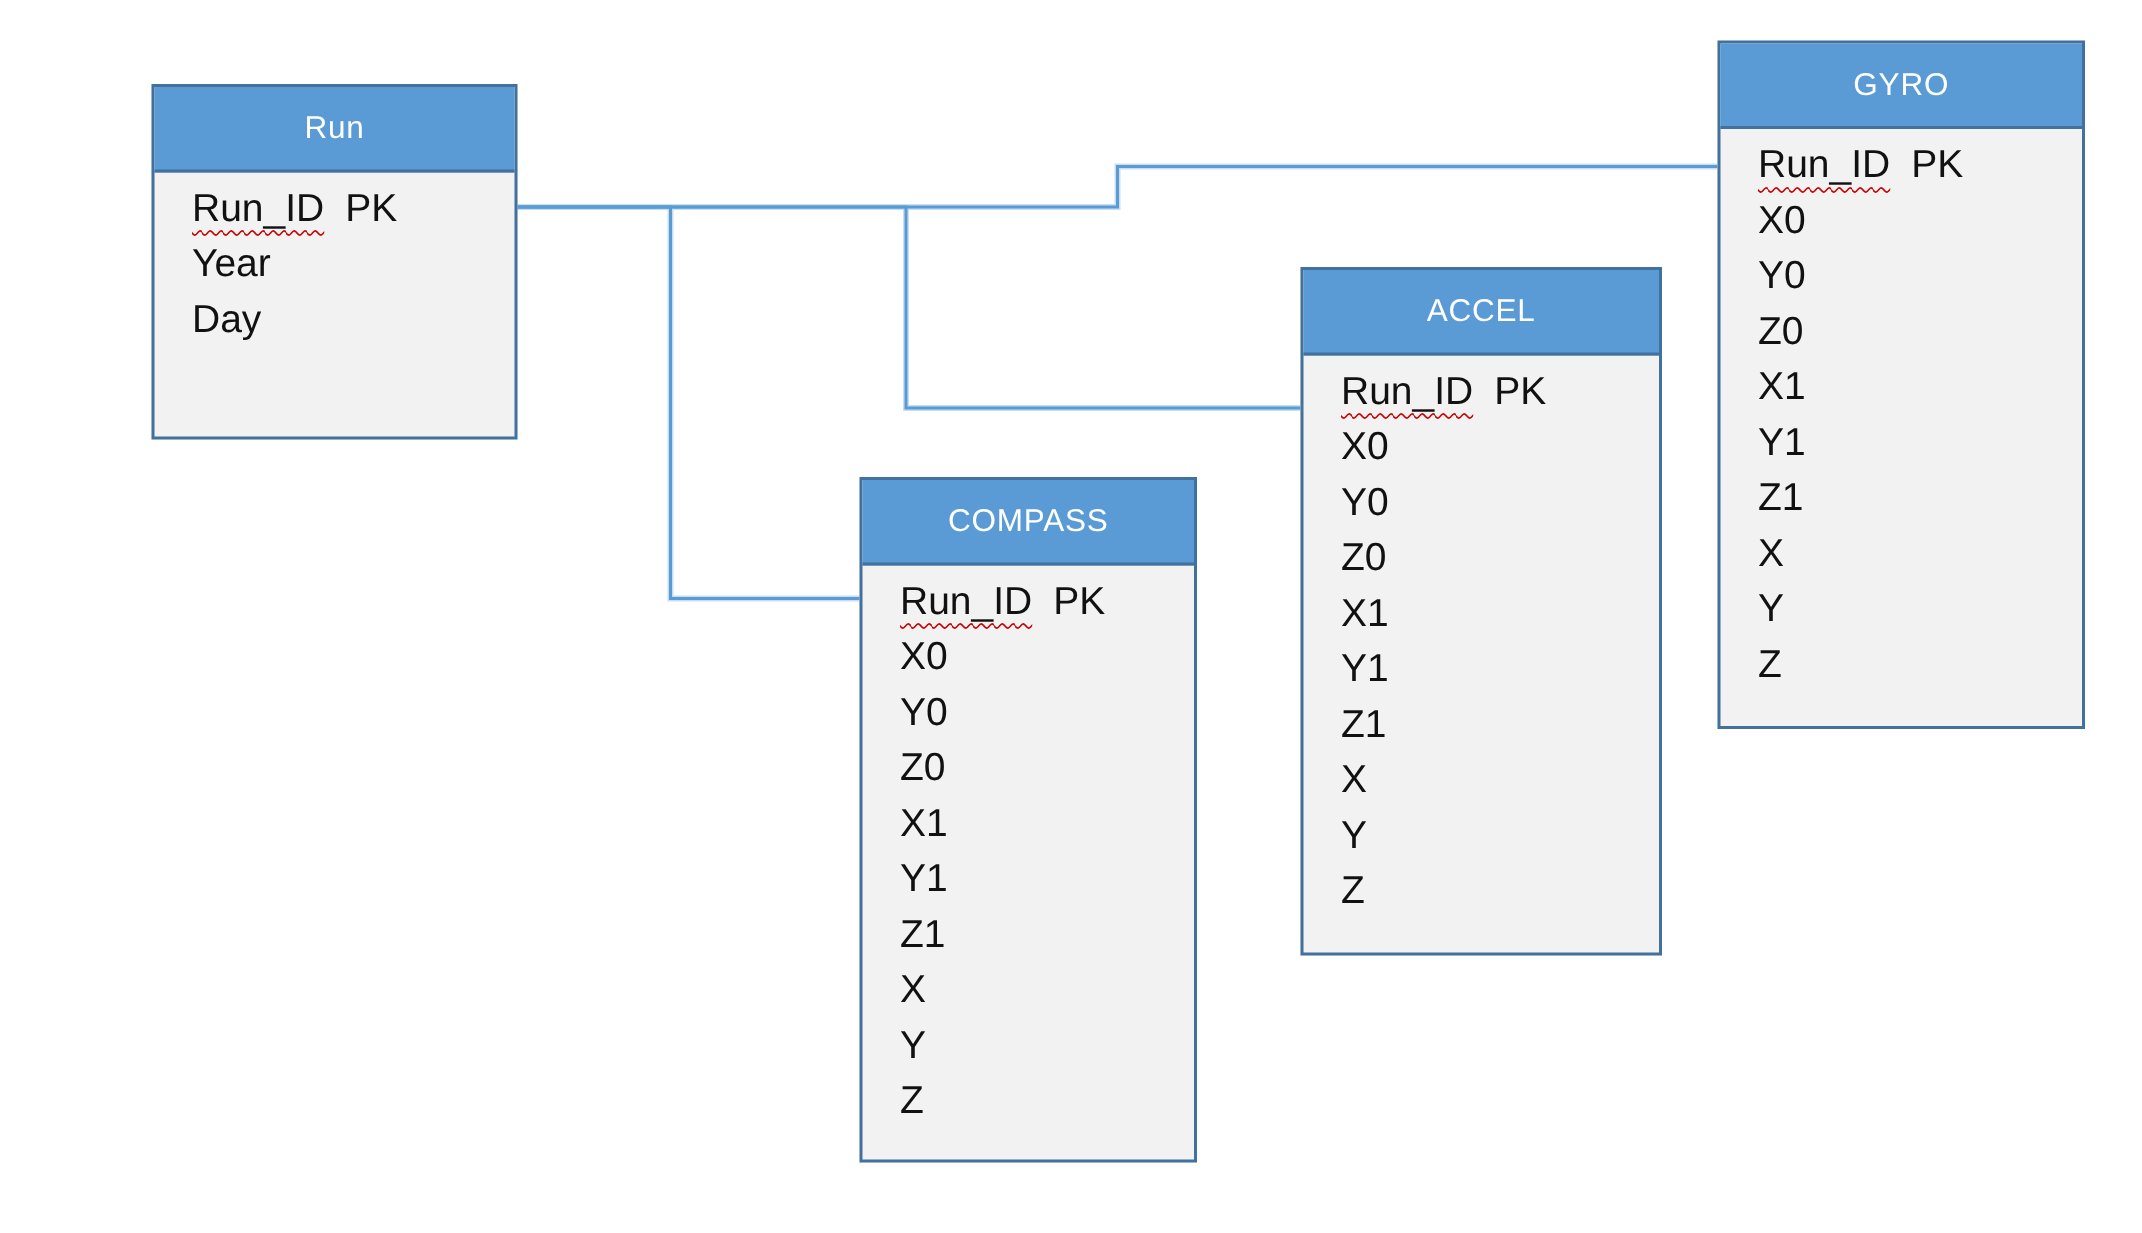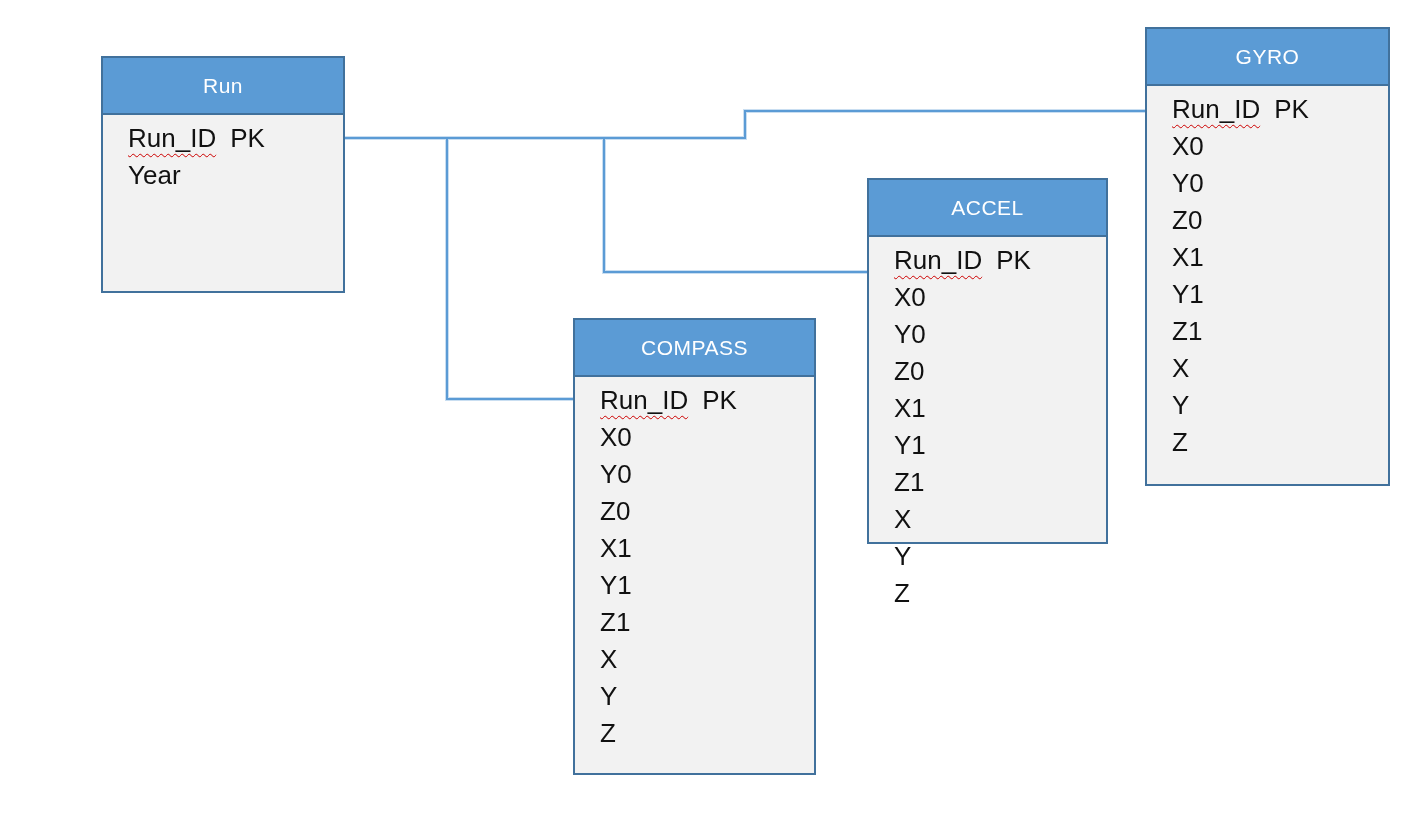--- a/index.html
+++ b/index.html
@@ -31,22 +31,22 @@
     text-decoration-line:underline;
     text-decoration-style:wavy;
     text-decoration-color:var(--c-squiggle,#cc0000);
     text-decoration-thickness:1px;
     text-underline-offset:6px;
     text-decoration-skip-ink:none;
   }
   .pk-badge{margin-left:14px;}
   
   #entity-run    {left:101px;top:56px; width:244px;height:237px;}
-  #entity-compass{left:573px;top:318px;width:243px;height:457px;}
-  #entity-accel  {left:867px;top:178px;width:241px;height:366px;}
+  #entity-compass{left:573px;top:318px;width:225px;height:457px;}
+  #entity-accel  {left:867px;top:178px;width:241px;height:459px;}
   #entity-gyro   {left:1145px;top:27px;width:245px;height:459px;}
 </style>
 </head>
 <body>
 
 <svg id="connector-layer" viewBox="0 0 1428 822" xmlns="http://www.w3.org/2000/svg">
   <path class="connector-halo" d="M345 138 H745 V111 H1145"></path>
   <path class="connector-halo" d="M345 138 H604 V272 H867"></path>
   <path class="connector-halo" d="M345 138 H447 V399 H573"></path>
   <path class="connector" d="M345 138 H745 V111 H1145"></path>
@@ -54,20 +54,21 @@
   <path class="connector" d="M345 138 H447 V399 H573"></path>
 </svg>
 
 <div class="entity" id="entity-run">
   <div class="entity-header">
     <span>Run</span>
   </div>
   <div class="entity-body">
     <div class="row"><span class="pk-key">Run_ID</span><span class="pk-badge">PK</span></div>
     <div class="row">Year</div>
+    <div class="row">Day</div>
   </div>
 </div>
 
 <div class="entity" id="entity-compass">
   <div class="entity-header">
     <span>COMPASS</span>
   </div>
   <div class="entity-body">
     <div class="row"><span class="pk-key">Run_ID</span><span class="pk-badge">PK</span></div>
     <div class="row">X0</div>

